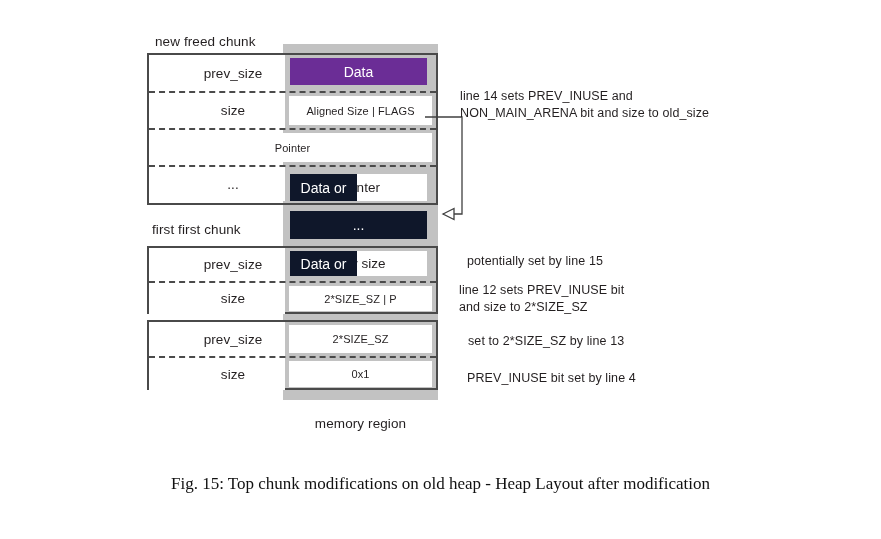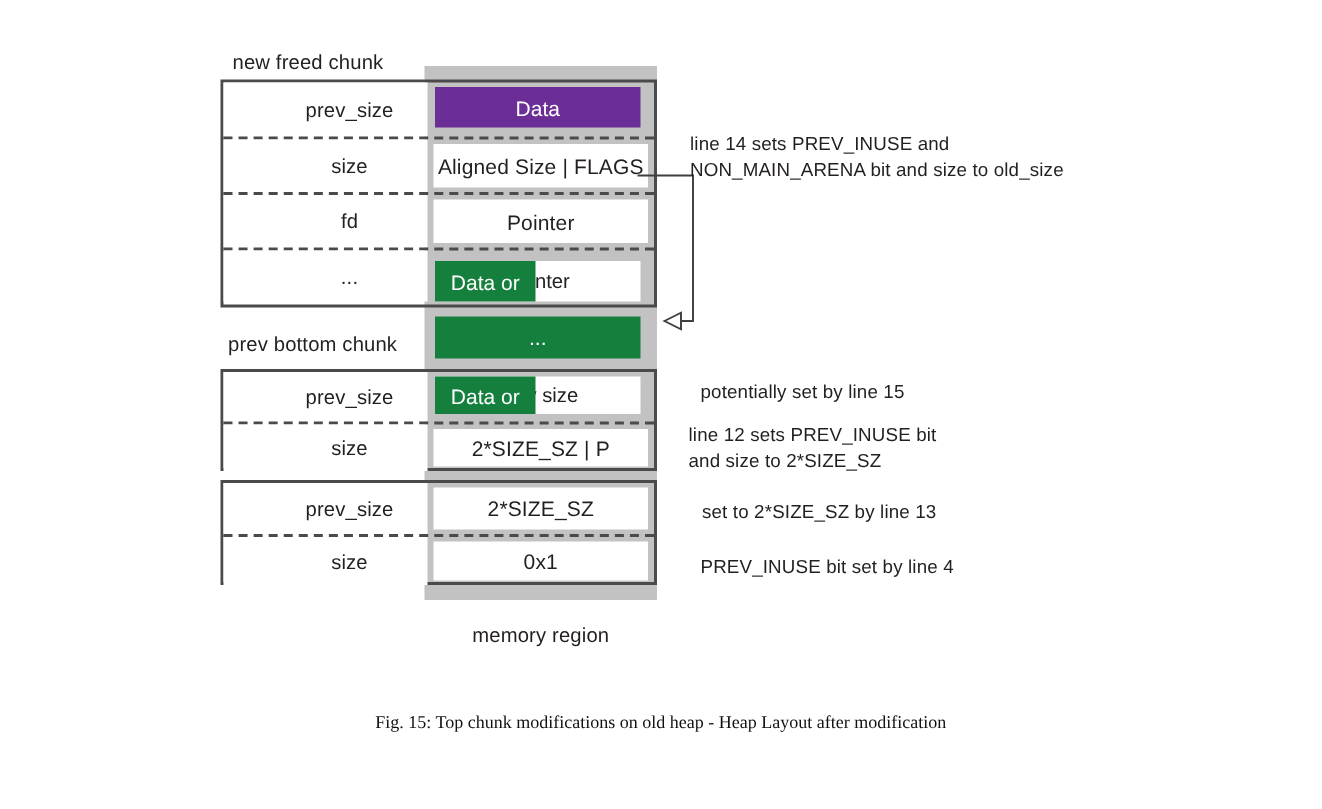--- a/index.html
+++ b/index.html
@@ -63,21 +63,21 @@
     letter-spacing: .1px;
     padding-left: 32px;
   }
   .cell-right {
     flex: 1;
     box-sizing: border-box;
     display: flex;
     align-items: center;
     justify-content: center;
     position: relative;
-    font-size: 14px;
+    font-size: 11px;
     letter-spacing: .1px;
   }
   .cell-right.plain {
     background: #ffffff;
     margin: 3px 4px 3px 4px;
   }
   .cell-right.bare {
     background: transparent;
   }
 
@@ -85,21 +85,21 @@
   .block {
     position: absolute;
     display: flex;
     align-items: center;
     justify-content: center;
     color: #ffffff;
     font-size: 14px;
     z-index: 4;
   }
   .block.purple { background: #6b2d96; }
-  .block.blue   { background: #15803d; }
+  .block.blue   { background: #0f172a; }
 
   .white-box {
     position: absolute;
     background: #ffffff;
     display: flex;
     align-items: center;
     justify-content: center;
     font-size: 13.5px;
     color: #231f20;
     z-index: 3;
@@ -130,21 +130,21 @@
   .connector { position: absolute; z-index: 5; }
 
   
   #caption {
     position: absolute;
     left: 0;
     top: 474px;
     width: 881px;
     text-align: center;
     font-family: "Liberation Serif", serif;
-    font-size: 12px;
+    font-size: 17px;
     color: #111111;
   }
 </style>
 </head>
 <body>
 
 <div id="figure">
 
   <div class="gray-band"></div>
 
@@ -156,38 +156,37 @@
       <div class="cell-left">prev_size</div>
       <div class="cell-right bare"></div>
     </div>
 
     <div class="chunk-row" style="height:37px;">
       <div class="cell-left">size</div>
       <div class="cell-right plain">Aligned Size | FLAGS</div>
     </div>
 
     <div class="chunk-row" style="height:37px;">
-      <div class="cell-left">fd</div>
       <div class="cell-right plain">Pointer</div>
     </div>
 
     <div class="chunk-row" style="height:36px;">
       <div class="cell-left">...</div>
       <div class="cell-right bare"></div>
     </div>
   </div>
 
   <div class="block purple" style="left:290px; top:58px; width:137px; height:27px;">Data</div>
 
   <div class="white-box" style="left:290px; top:174px; width:137px; height:27px;">Pointer</div>
   <div class="block blue" style="left:290px; top:174px; width:67px; height:27px;">Data or</div>
 
   <div class="block blue" style="left:290px; top:211px; width:137px; height:28px;">...</div>
 
-  <div class="label" style="left:152px; top:222px;">prev bottom chunk</div>
+  <div class="label" style="left:152px; top:222px;">first first chunk</div>
 
   <div class="chunk-table" style="left:147px; top:246px; width:291px; height:68px;">
 
     <div class="chunk-row" style="height:33px;">
       <div class="cell-left">prev_size</div>
       <div class="cell-right bare"></div>
     </div>
 
     <div class="chunk-row" style="height:33px;">
       <div class="cell-left">size</div>

